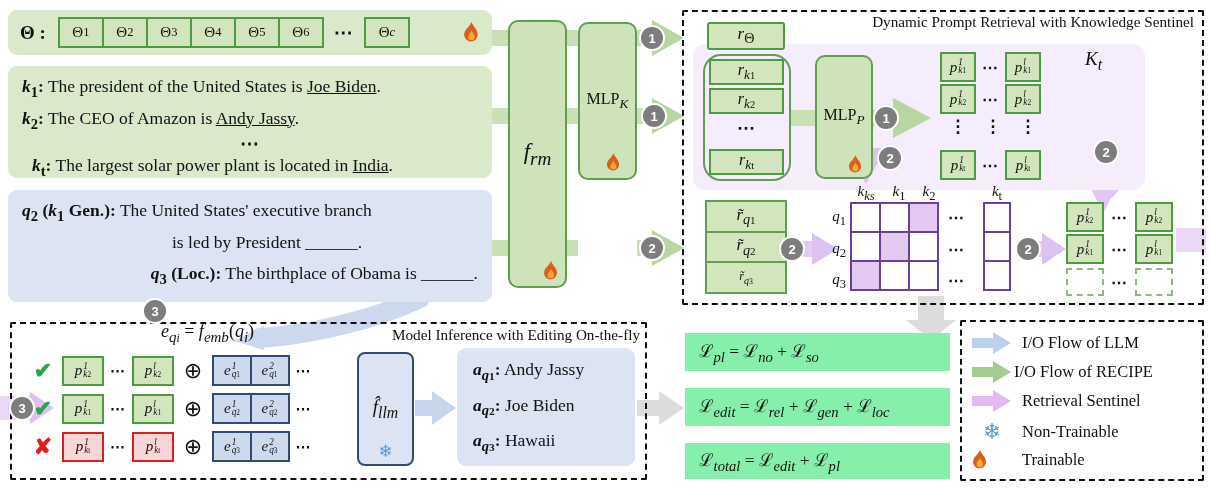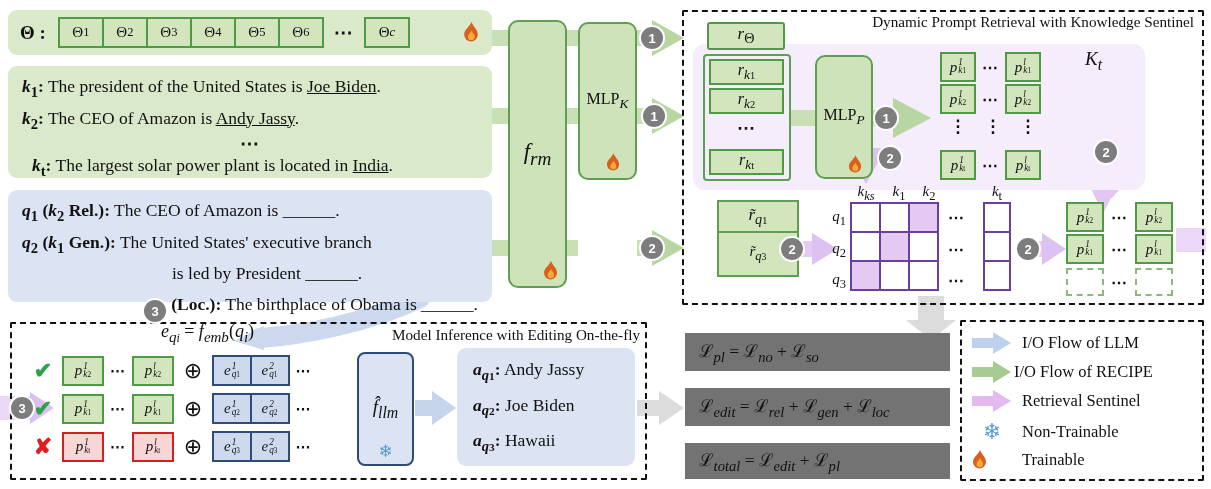--- a/index.html
+++ b/index.html
@@ -25,21 +25,21 @@
          border:2.5px solid #2e4c77;box-sizing:border-box;}
   .rcell{display:flex;align-items:center;justify-content:center;background:#f8d6d6;
          border:2px solid #d42020;box-sizing:border-box;}
   .mx{border-collapse:collapse;}
   .mx td{border:2.5px solid #6b3fa0;width:27px;height:27px;padding:0;background:#fff;}
   .mx td.sh{background:#e4c9f2;}
   .ss{display:inline-flex;flex-direction:column;align-items:flex-start;line-height:0.85;
       font-size:0.62em;vertical-align:-0.42em;margin-left:1px;font-style:normal;}
   .s3{font-size:0.78em;}
   .dots{font-weight:bold;letter-spacing:1px;}
-  .lossbox{position:absolute;background:#737373;display:flex;align-items:center;
+  .lossbox{position:absolute;background:#86efac;display:flex;align-items:center;
            padding-left:14px;font-size:17.5px;box-sizing:border-box;}
   .snow{color:#5b9bd5;}
   svg{display:block;}
   .z1{z-index:1}.z2{z-index:2}.z3{z-index:3}
 </style>
 </head>
 <body>
 
 <div id="canvas">
 
@@ -72,21 +72,20 @@
   </div>
 
   <div class="abs gpanel z2" style="left:8px;top:66px;width:484px;height:112px;padding:7px 14px;box-sizing:border-box;font-size:17.5px;">
     <div style="line-height:26px;"><b><i>k</i><sub>1</sub>:</b> The president of the United States is <u>Joe Biden</u>.</div>
     <div style="line-height:26px;"><b><i>k</i><sub>2</sub>:</b> The CEO of Amazon is <u>Andy Jassy</u>.</div>
     <div class="dots" style="text-align:center;line-height:16px;font-size:19px;">⋯</div>
     <div style="line-height:26px;margin-left:10px;"><b><i>k</i><sub>t</sub>:</b> The largest solar power plant is located in <u>India</u>.</div>
   </div>
 
   <div class="abs bpanel z2" style="left:8px;top:190px;width:484px;height:112px;padding:7px 14px;box-sizing:border-box;font-size:17.5px;">
-    <div style="line-height:26px;"><b><i>q</i><sub>1</sub> (<i>k</i><sub>2</sub> Rel.):</b> The CEO of Amazon is ______.</div>
     <div style="line-height:26px;"><b><i>q</i><sub>2</sub> (<i>k</i><sub>1</sub> Gen.):</b> The United States' executive branch</div>
     <div style="line-height:26px;padding-left:150px;">is led by President ______.</div>
     <div style="line-height:36px;text-align:right;"><b><i>q</i><sub>3</sub> (Loc.):</b> The birthplace of Obama is ______.</div>
   </div>
 
   <div class="band z1" style="left:492px;top:30px;width:17px;height:16px;background:#c9e0b6;"></div>
   <div class="band z1" style="left:492px;top:108px;width:17px;height:16px;background:#c9e0b6;"></div>
   <div class="band z1" style="left:492px;top:240px;width:17px;height:16px;background:#c9e0b6;"></div>
 
   <div class="abs gborder flex z2" style="left:508px;top:20px;width:59px;height:268px;justify-content:center;">
@@ -122,21 +121,21 @@
   <div class="circ" style="left:643px;top:105px;">1</div>
   <div class="circ" style="left:641px;top:237px;">2</div>
 
   <div class="abs dashedbox z2" style="left:682px;top:10px;width:522px;height:295px;"></div>
   <div class="abs z2" style="left:770px;top:13px;width:424px;text-align:right;font-size:15.2px;">Dynamic Prompt Retrieval with Knowledge Sentinel</div>
 
   <div class="abs gcell z2" style="left:707px;top:22px;width:78px;height:28px;font-size:17px;border-radius:3px;">
     <span><i>r</i><sub>Θ</sub></span>
   </div>
 
-  <div class="abs z2" style="left:703px;top:54px;width:88px;height:127px;border:2.5px solid #5f9e53;border-radius:4px;box-sizing:border-box;">
+  <div class="abs z2" style="left:703px;top:54px;width:88px;height:127px;border:2.5px solid #5f9e53;border-radius:18px;box-sizing:border-box;">
     <div class="abs gcell" style="left:4px;top:3px;width:75px;height:26px;font-size:16px;">
       <span><i>r</i><sub><i>k</i><span class="s3">1</span></sub></span>
       </div>
     <div class="abs gcell" style="left:4px;top:32px;width:75px;height:26px;font-size:16px;">
       <span><i>r</i><sub><i>k</i><span class="s3">2</span></sub></span>
       </div>
     <div class="abs dots" style="left:0;top:61px;width:83px;text-align:center;font-size:18px;">⋯</div>
     <div class="abs gcell" style="left:4px;top:93px;width:75px;height:26px;font-size:16px;">
       <span><i>r</i><sub><i>k</i><span class="s3">t</span></sub></span>
       </div>
@@ -211,25 +210,28 @@
         <i>p</i>
         <span class="ss">
           <span><i>l</i></span>
           <span><i>k</i><span class="s3">t</span></span>
         </span>
       </span>
   </div>
   <div class="abs z2" style="left:1085px;top:48px;font-size:19px;"><i>K</i><sub><i>t</i></sub></div>
   <div class="circ" style="left:1095px;top:141px;">2</div>
 
-  <div class="abs z2" style="left:705px;top:200px;width:82px;height:99px;margin-left:12px;">
+  <div class="abs z2" style="left:705px;top:200px;width:82px;height:99px;">
     <div class="gcell" style="width:82px;height:33px;font-size:17px;border:2.5px solid #5f9e53;">
       <span><i>r̃</i><sub><i>q</i><span class="s3">1</span></sub></span>
       </div>
-    <div class="gcell" style="width:82px;height:46px;font-size:15px;border:2.5px solid #5f9e53;margin-top:-2.5px;">
+    <div class="gcell" style="width:82px;height:33px;font-size:17px;border:2.5px solid #5f9e53;margin-top:-2.5px;">
+      <span><i>r̃</i><sub><i>q</i><span class="s3">2</span></sub></span>
+      </div>
+    <div class="gcell" style="width:82px;height:33px;font-size:12px;border:2.5px solid #5f9e53;margin-top:-2.5px;">
       <span><i>r̃</i><sub><i>q</i><span class="s3">3</span></sub></span>
       </div>
   </div>
   <div class="band z1" style="left:800px;top:241px;width:12px;height:16px;background:#e5cbf4;"></div>
   <div class="tri-r z1" style="left:812px;top:233px;border-top:16px solid transparent;border-bottom:16px solid transparent;border-left:26px solid #ddc2f1;"></div>
   <div class="circ" style="left:781px;top:238px;">2</div>
 
   <span class="abs z2" style="left:848px;top:183px;width:36px;text-align:center;font-size:15px;"><i>k</i><sub><i>ks</i></sub></span>
   <span class="abs z2" style="left:884px;top:183px;width:30px;text-align:center;font-size:15px;"><i>k</i><sub>1</sub></span>
   <span class="abs z2" style="left:914px;top:183px;width:30px;text-align:center;font-size:15px;"><i>k</i><sub>2</sub></span>

